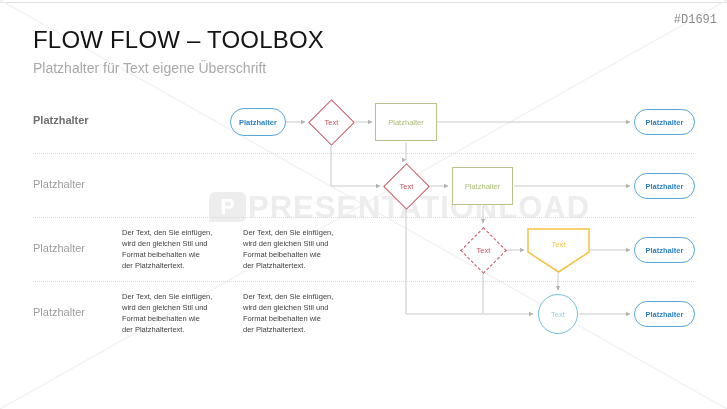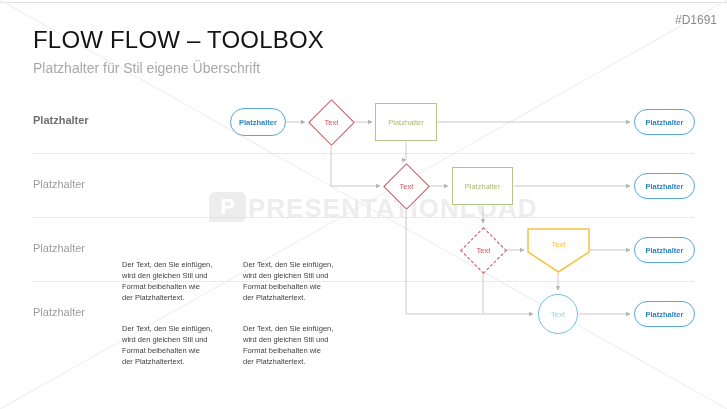--- a/index.html
+++ b/index.html
@@ -6,27 +6,27 @@
   .slide{position:relative;width:727px;height:409px;background:#fff;overflow:hidden;
          font-family:"Liberation Sans",sans-serif;}
   .top-line{position:absolute;left:0;top:2px;width:727px;height:1px;background:#e0e0e0;}
 
   
   .wm-svg{position:absolute;left:0;top:0;z-index:0;}
   .wm-logo{position:absolute;left:209px;top:192px;width:37px;height:30px;background:#ededed;
            border-radius:6px 6px 6px 0;color:#fff;font-weight:bold;font-size:22px;
            display:flex;align-items:center;justify-content:center;z-index:0;}
   .wm-text{position:absolute;left:248px;top:193px;height:30px;line-height:30px;
-           font-size:26px;font-weight:bold;letter-spacing:1px;color:#ededed;z-index:0;}
+           font-size:31px;font-weight:bold;letter-spacing:1px;color:#ededed;z-index:0;}
 
   
   .title{position:absolute;left:33px;top:26px;font-size:24px;color:#141414;letter-spacing:.2px;}
   .subtitle{position:absolute;left:33px;top:60px;font-size:14px;color:#a9a9a9;}
   .code{position:absolute;right:10px;top:13px;font-size:12px;color:#8a8a8a;
-        font-family:Liberation Sans, sans-serif;}
+        font-family:Liberation Mono, monospace;}
 
   
   .sep{position:absolute;left:33px;width:661px;border-top:1px dotted #d8d8d8;height:0;z-index:1;}
   .row-label{position:absolute;left:33px;font-size:11px;color:#9b9b9b;z-index:3;}
   .row-label.first{color:#6f6f6f;font-weight:bold;}
 
   
   .conn{position:absolute;left:0;top:0;z-index:1;}
 
   
@@ -43,40 +43,40 @@
            border:1.5px solid #c9545c;transform:rotate(45deg);box-sizing:border-box;}
   .diamond.dashed{border-style:dashed;}
   .diamond-wrap .shape-label{left:0;top:0;width:47px;height:47px;color:#c9545c;}
   .circle{position:absolute;width:40px;height:40px;border-radius:50%;background:#fff;
           border:1.5px solid #6fc0df;display:flex;align-items:center;justify-content:center;
           font-size:7.5px;color:#93cfe8;z-index:2;box-sizing:border-box;}
   .pent-label{color:#f2be3e;}
 
   
   .ptext{position:absolute;width:118px;font-size:7.5px;line-height:11px;color:#3f3f3f;
-         white-space:pre-line;z-index:3;margin-top:32px;}
+         white-space:pre-line;z-index:3;}
 </style>
 </head>
 <body>
 
 <div class="slide">
 
   <div class="top-line"></div>
 
   <svg class="wm-svg" width="727" height="409">
     <line x1="0" y1="0" x2="727" y2="409" stroke="#f1f1f1" stroke-width="1.3"></line>
     <line x1="0" y1="409" x2="727" y2="0" stroke="#f1f1f1" stroke-width="1.3"></line>
   </svg>
   <div class="wm-logo">
     <span>P</span>
   </div>
   <div class="wm-text">PRESENTATIONLOAD</div>
 
   <div class="title">FLOW FLOW – TOOLBOX</div>
-  <div class="subtitle">Platzhalter für Stil eigene Überschrift</div>
+  <div class="subtitle">Platzhalter für Text eigene Überschrift</div>
   <div class="code">#D1691</div>
 
   <div class="sep" style="top:153px"></div>
   <div class="sep" style="top:217px"></div>
   <div class="sep" style="top:281px"></div>
 
   <div class="row-label first" style="top:114px">Platzhalter</div>
   <div class="row-label" style="top:178px">Platzhalter</div>
   <div class="row-label" style="top:242px">Platzhalter</div>
   <div class="row-label" style="top:306px">Platzhalter</div>

